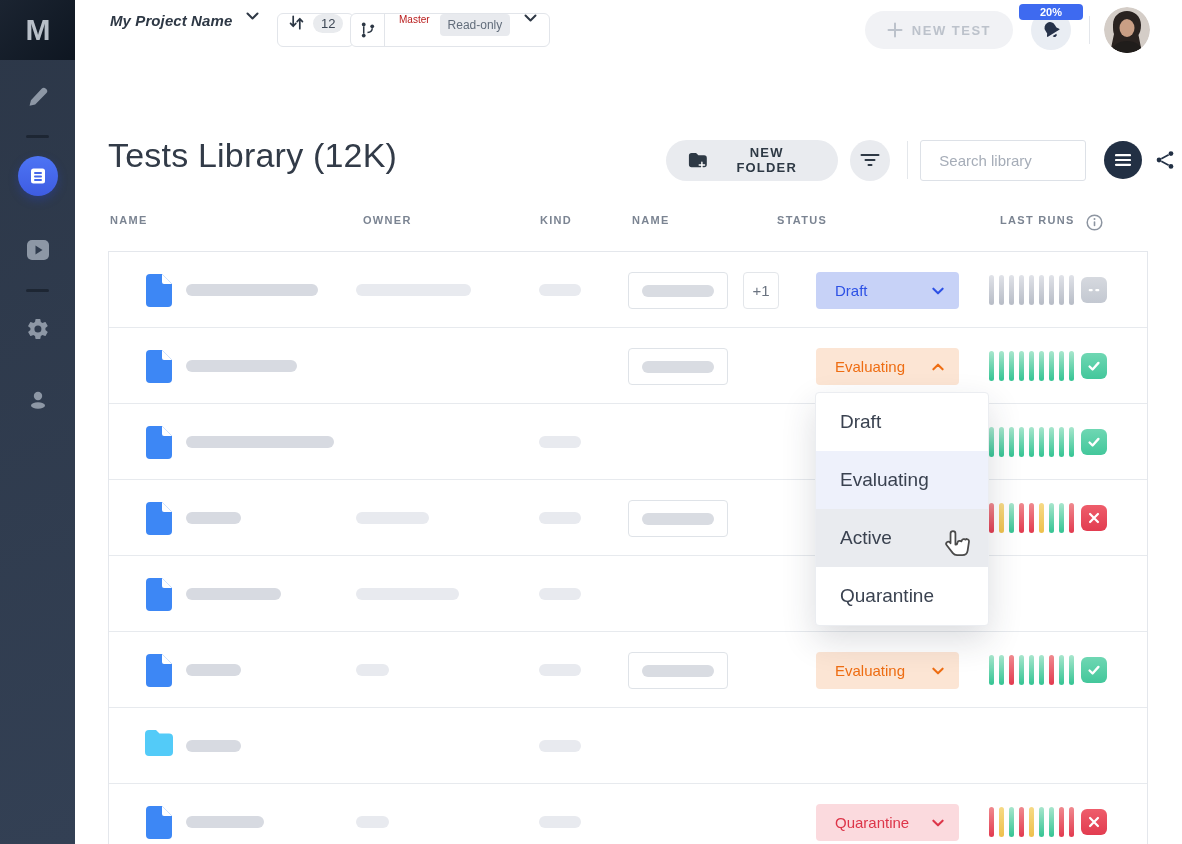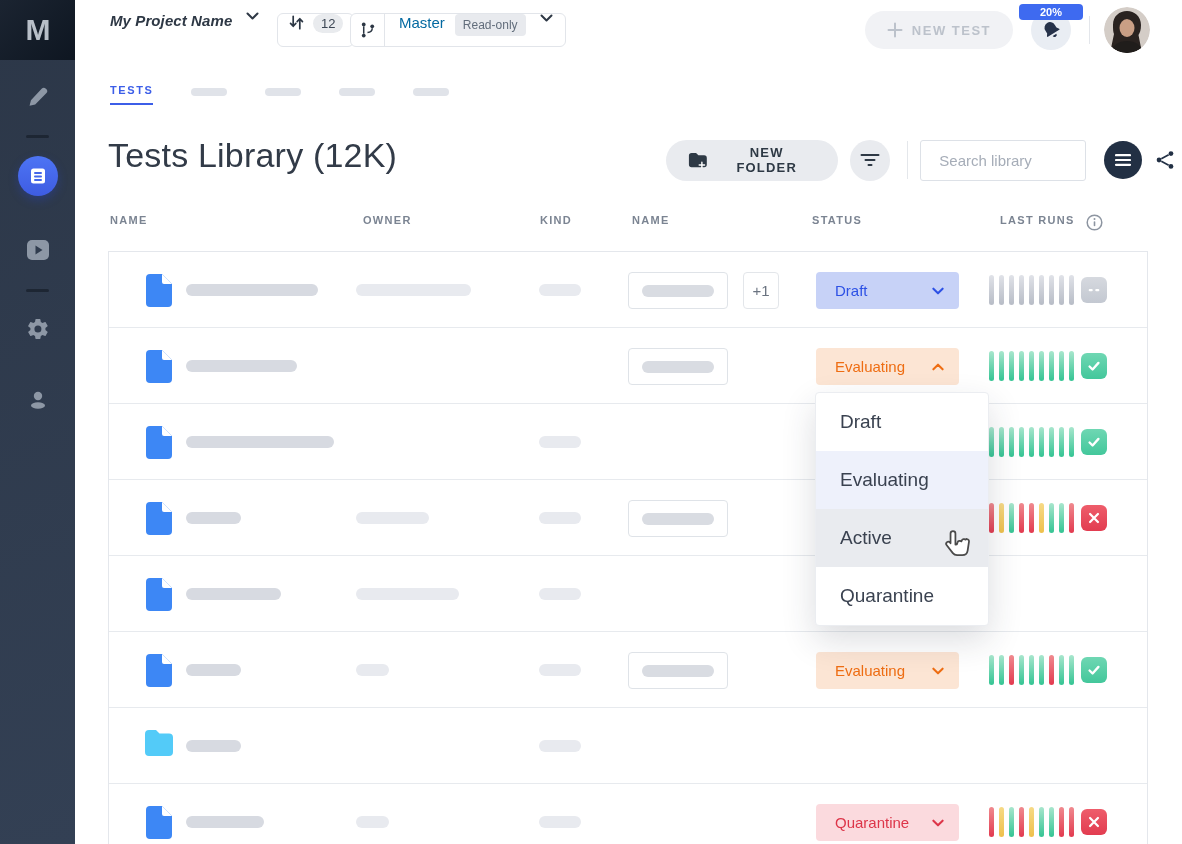--- a/index.html
+++ b/index.html
@@ -22,21 +22,21 @@
   
   .topbar{position:absolute;left:75px;top:0;width:1107px;height:60px;background:#fff;}
   .proj{position:absolute;left:35px;top:12px;height:60px;display:flex;align-items:flex-start;gap:14px;cursor:pointer;font-style:italic;}
   .proj span{font-size:15px;font-weight:700;color:#2e3845;letter-spacing:.1px;}
   .tb-btn{position:absolute;top:13px;height:34px;border:1px solid #e2e5ea;border-radius:6px;
     background:#fff;display:flex;align-items:flex-start;cursor:pointer;}
   .compare{left:202px;padding:0 10px;gap:8px;}
   .pill{background:#e9ebee;border-radius:10px;padding:2px 8px;font-size:13px;color:#3c4654;}
   .branch{left:275px;padding:0;gap:0;}
   .branch .seg-icon{width:34px;display:flex;justify-content:center;align-items:center;align-self:stretch;border-right:1px solid #e2e5ea;}
-  .branch .b-name{font-size:15px;color:#0369a1;margin:0 10px 0 14px;}
+  .branch .b-name{font-size:10px;color:#b91c1c;margin:0 10px 0 14px;}
   .ro-badge{background:#e8eaee;border-radius:4px;padding:4px 8px;font-size:12px;color:#626d7b;}
   .branch .chev{margin:0 12px 0 14px;display:flex;}
   .topbar-right{position:absolute;right:0;top:0;height:60px;display:flex;align-items:center;}
   .new-test{height:38px;border:none;border-radius:19px;background:#f1f2f5;color:#bcc2cb;
     font-size:13px;font-weight:700;letter-spacing:1.5px;padding:0 22px;display:flex;align-items:center;gap:9px;cursor:pointer;}
   .bell-wrap{position:relative;margin-left:18px;}
   .bell{width:40px;height:40px;border-radius:50%;border:none;background:#e9edf3;
     display:flex;align-items:center;justify-content:center;cursor:pointer;}
   .bell svg{transform:rotate(-32deg);}
   .bell-badge{position:absolute;top:-6px;right:-12px;background:#3e6af0;color:#fff;
@@ -60,21 +60,21 @@
     font-size:15px;color:#3a4452;outline:none;}
   .search::placeholder{color:#a6adb8;}
   .view-list{width:38px;height:38px;border:none;border-radius:50%;background:#223044;margin-left:18px;
     display:flex;align-items:center;justify-content:center;cursor:pointer;}
   .view-tree{width:34px;height:38px;border:none;background:none;margin-left:6px;display:flex;align-items:center;justify-content:center;cursor:pointer;}
 
   
   .thead{position:absolute;top:214px;left:0;width:1182px;font-size:11px;font-weight:700;
     letter-spacing:1.3px;color:#7b8492;}
   .thead span{position:absolute;top:0;}
-  .th-name{left:110px}.th-owner{left:363px}.th-kind{left:540px}.th-label{left:632px}.th-status{left:812px}.th-runs{left:1000px}
+  .th-name{left:110px}.th-owner{left:363px}.th-kind{left:540px}.th-label{left:632px}.th-status{left:777px}.th-runs{left:1000px}
   .th-info{position:absolute;left:1086px;top:-3px;cursor:pointer;}
   .table{position:absolute;left:108px;top:251px;width:1040px;height:610px;
     border:1px solid #e4e7ec;border-bottom:none;background:#fff;}
   .row{position:relative;width:100%;height:76px;border-bottom:1px solid #e7eaee;}
   .cell-icon{position:absolute;left:36px;top:22px;}
   .skel{position:absolute;border-radius:6px;height:12px;top:32px;}
   .skel-name{left:77px;background:#d7dae1;}
   .skel-light{background:#e8eaef;}
   .skel-owner{left:247px;}
   .skel-kind{left:430px;}
@@ -215,27 +215,20 @@
             <path d="M9 18c0-9 6.5-14 14-14s14 5.5 14 14c0 5-1.2 8-2.5 10l3.5 18H6l4-19c-1-2-1-5-1-9z" fill="#2a2320"></path>
             <ellipse cx="23" cy="21" rx="7.5" ry="9" fill="#c99f85"></ellipse>
             <path d="M7 46c1.2-8 7.5-12 16-12s14.8 4 16 12z" fill="#201d1b"></path>
             <path d="M14 14c2-4 6-6 9-6s8 2 9 7c-2-2-5-3-9-3s-7 0-9 2z" fill="#2a2320"></path>
           </g>
         </svg>
       </button>
     </div>
   </header>
 
-  <nav class="tabs" style="position:absolute;left:110px;top:84px;">
-    <span class="tab-active">TESTS</span>
-    <span class="tab-skel"></span>
-    <span class="tab-skel"></span>
-    <span class="tab-skel"></span>
-    <span class="tab-skel"></span>
-  </nav>
 
   <h1 class="page-title" style="margin:0">Tests Library (12K)</h1>
   <div class="toolbar">
     <button class="new-folder">
       <svg width="20" height="17" viewBox="0 0 22 19">
         <path d="M1 4a3 3 0 0 1 3-3h5l2.6 2.6H18a3 3 0 0 1 3 3V14a3 3 0 0 1-3 3H4a3 3 0 0 1-3-3V4z" fill="#2e3945"></path>
         <path d="M15.5 11.5v6M12.5 14.5h6" stroke="#fff" stroke-width="1.6" stroke-linecap="round"></path>
         <path d="M15.5 11.5v6M12.5 14.5h6" stroke="#2e3945" stroke-width="3.4" stroke-linecap="round" opacity="0"></path>
       </svg>
       <span>NEW FOLDER</span>

